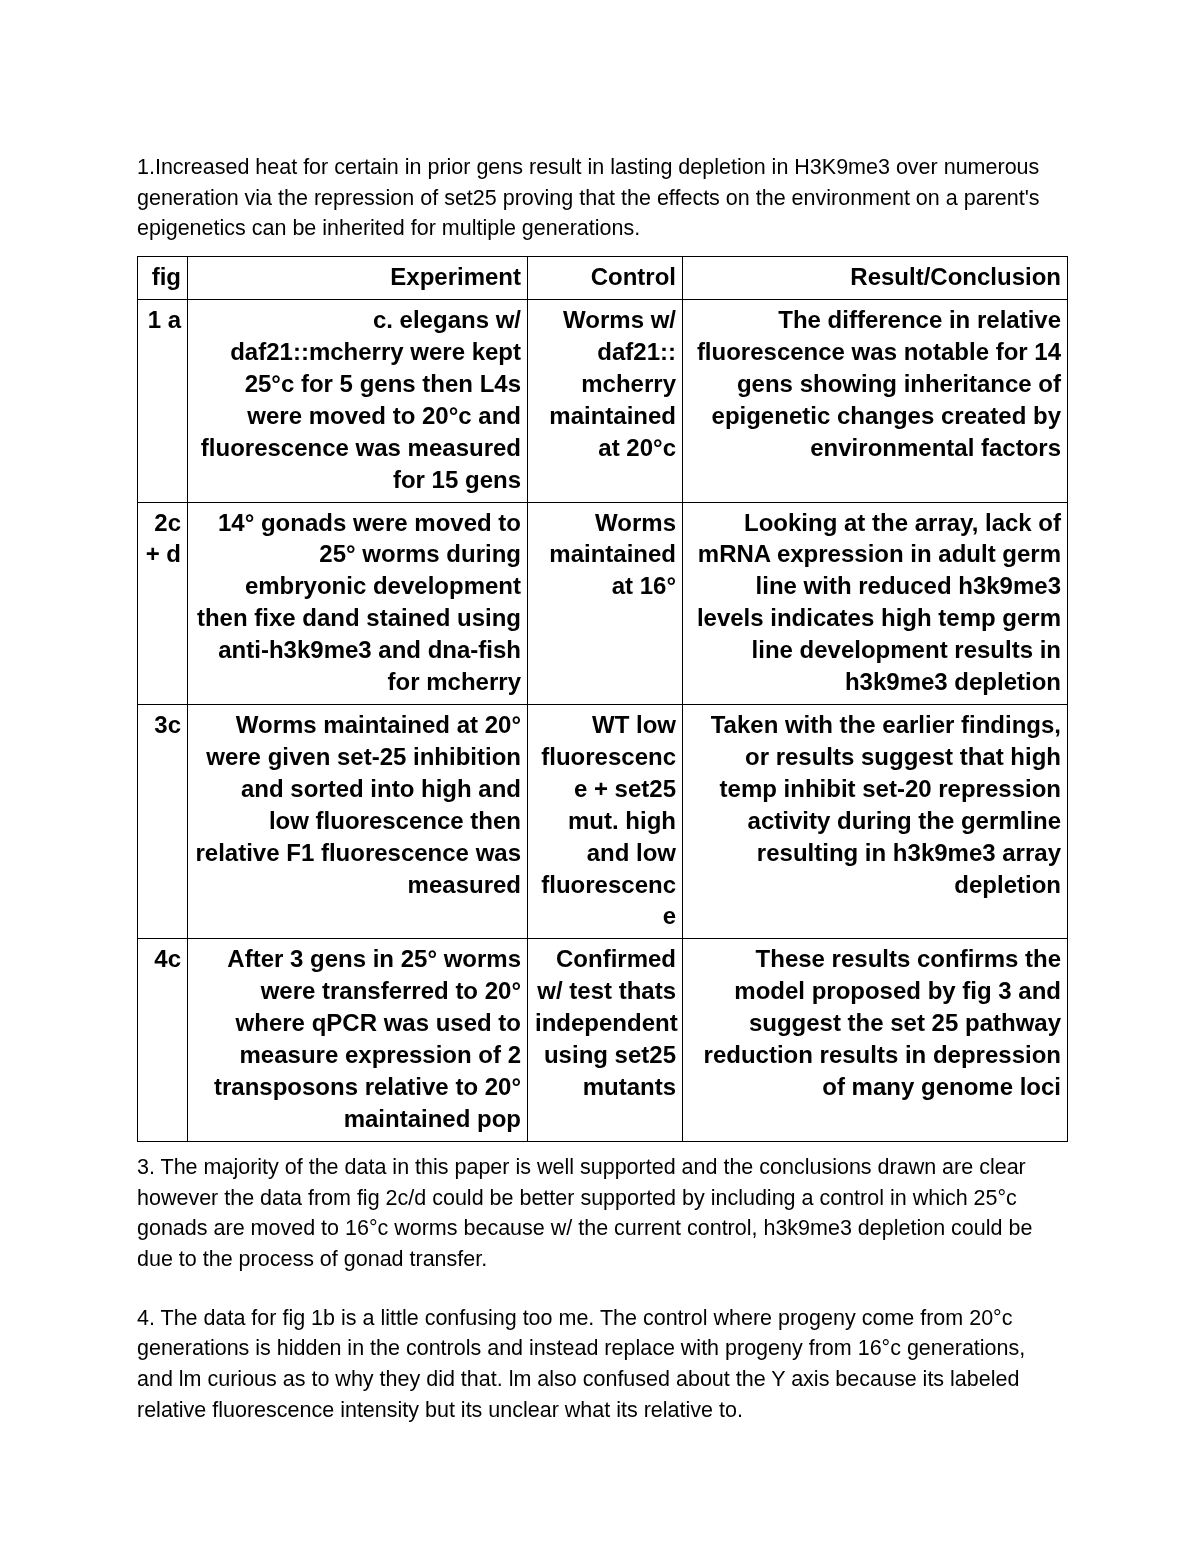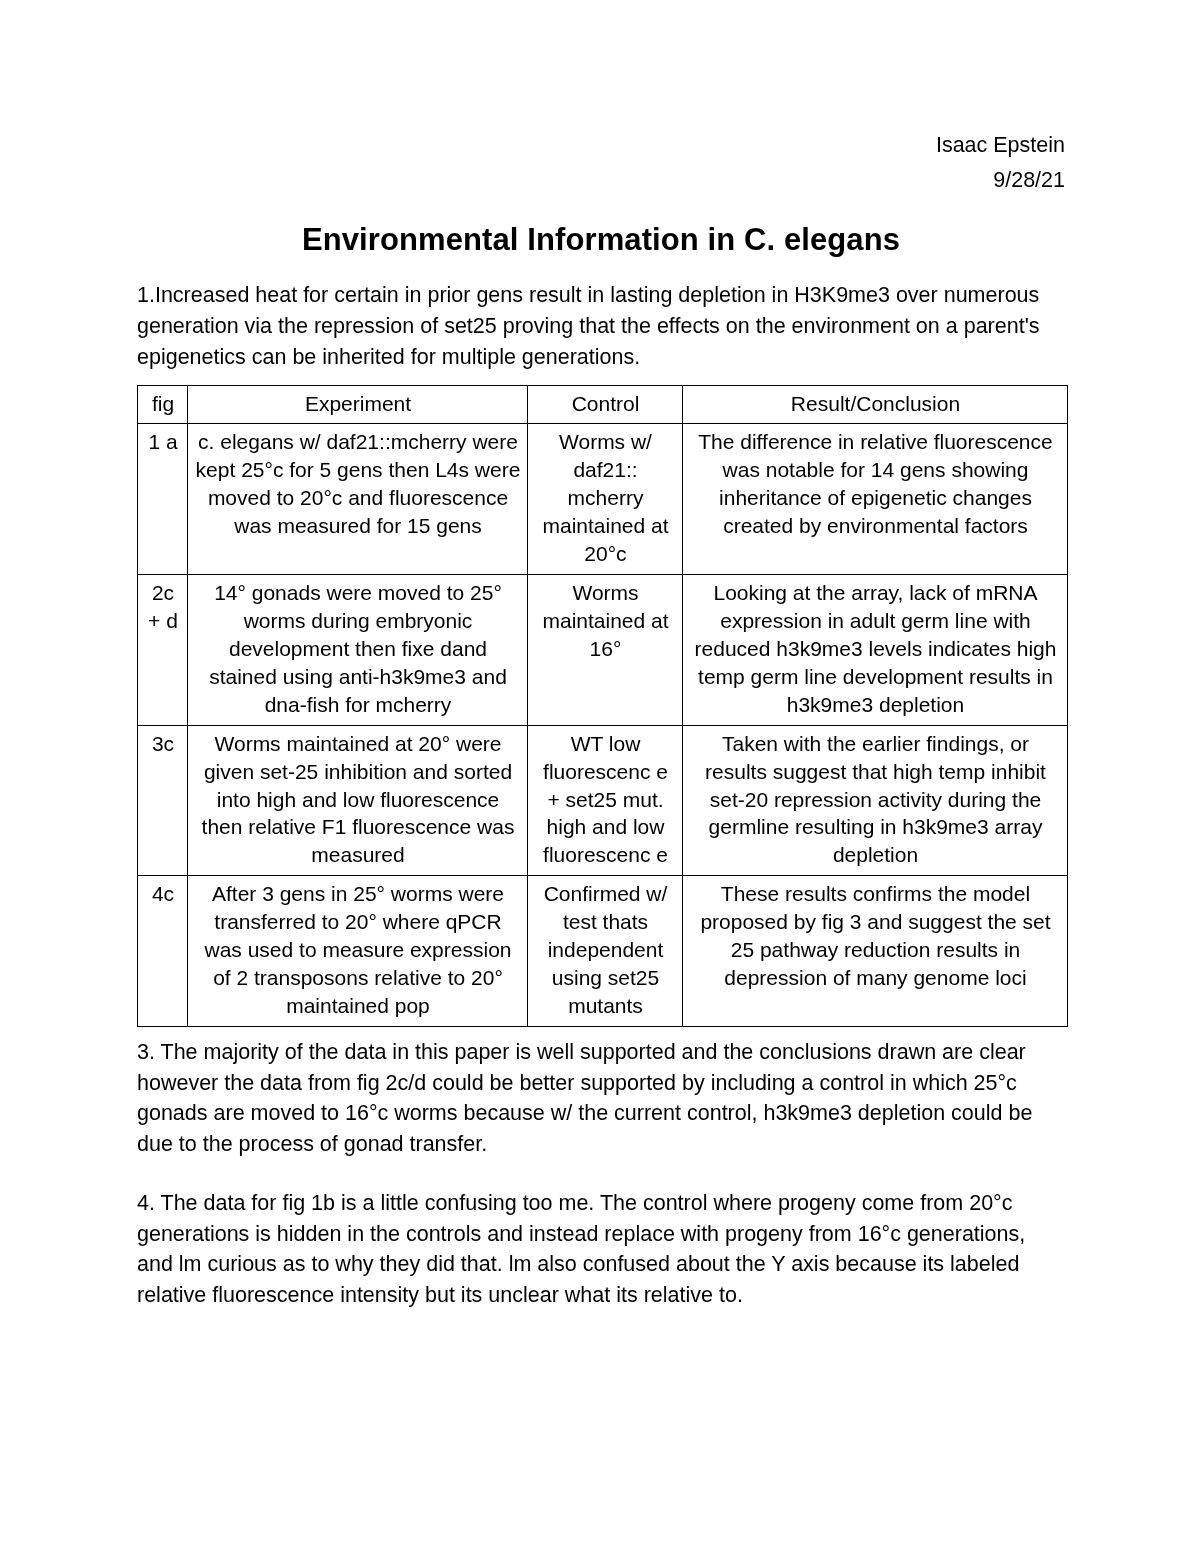--- a/index.html
+++ b/index.html
@@ -54,46 +54,41 @@
     border-collapse: collapse;
     width: 100%;
     margin: 12px 0 6px 0;
     table-layout: fixed;
   }
   table.data-table th,
   table.data-table td {
     border: 1.6px solid #000000;
     vertical-align: top;
     padding: 4px 6px 6px 7px;
-    font-size: 21px;
+    font-size: 24px;
     line-height: 1.33;
-    font-weight: normal;
-    text-align: center;
+    font-weight: bold;
+    text-align: right;
   }
   col.c-fig { width: 50px; }
   col.c-exp { width: 340px; }
   col.c-ctrl { width: 155px; }
   col.c-res { width: 385px; }
   .after-table p.para {
     margin-top: 10px;
   }
   .spacer-sm { height: 6px; }
 </style>
 </head>
 <body>
 
 <div class="page">
 
-  <div class="header-block">
-    <div>Isaac Epstein</div>
-    <div>9/28/21</div>
-  </div>
 
   <h1 class="doc-title">
-    <span class="line">Environmental Information in C. elegans</span>
   </h1>
 
   <p class="para tight">1.Increased heat for certain in prior gens result in lasting depletion in H3K9me3 over numerous generation via the repression of set25 proving that the effects on the environment on a parent's epigenetics can be inherited for multiple generations.</p>
 
   <table class="data-table">
     <colgroup>
       <col class="c-fig">
       <col class="c-exp">
       <col class="c-ctrl">
       <col class="c-res">

